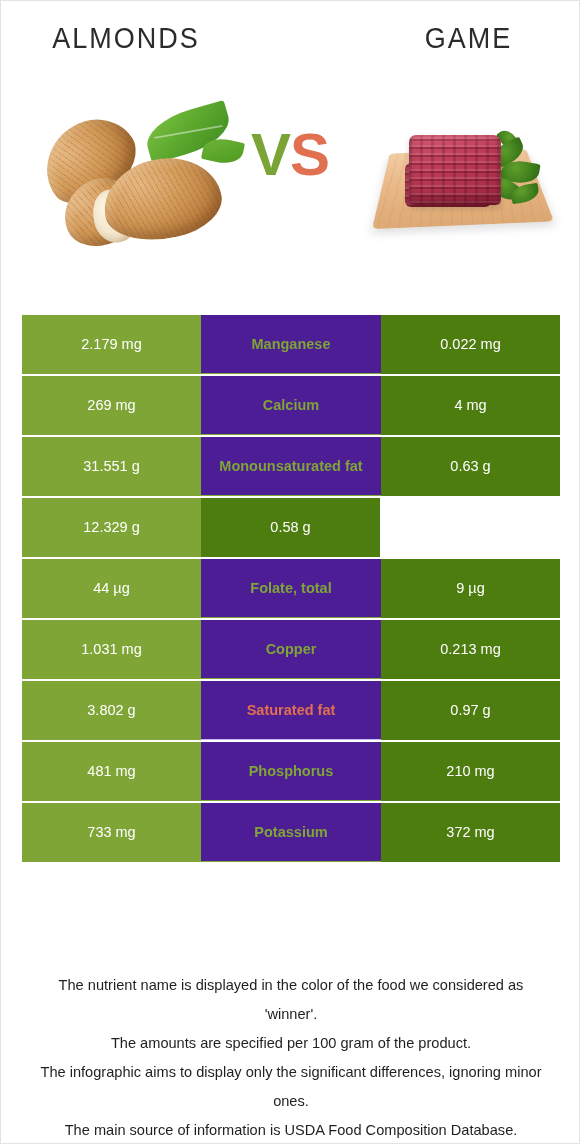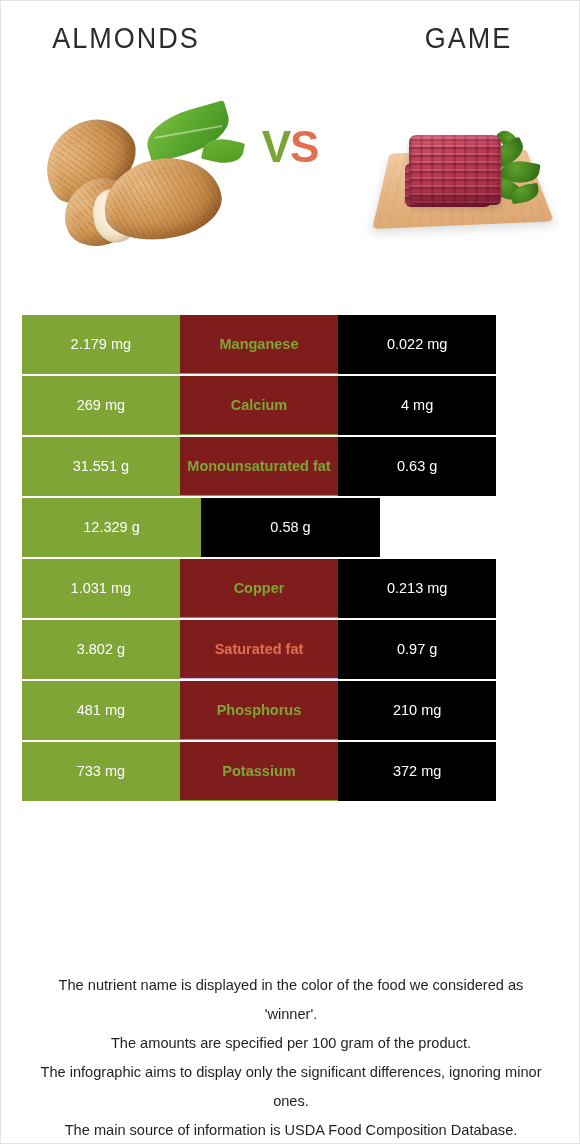--- a/index.html
+++ b/index.html
@@ -134,21 +134,21 @@
   }
 
   
   .vs {
     position: absolute;
     left: 228px;
     top: 28px;
     width: 122px;
     text-align: center;
     font-family: "Liberation Sans", sans-serif;
-    font-size: 44px;
+    font-size: 60px;
     font-weight: 700;
     line-height: 1;
     letter-spacing: -1px;
     white-space: nowrap;
   }
   .vs .v { color: #7ba437; }
   .vs .s { color: #e07050; }
 
   
   .meat-art {
@@ -220,21 +220,21 @@
 
   
   .table {
     position: absolute;
     left: 21px;
     top: 314px;
     width: 538px;
   }
   .row {
     display: flex;
-    width: 474px;
+    width: 538px;
     height: 59px;
     margin-bottom: 2px;
   }
   .cell {
     height: 59px;
     display: flex;
     align-items: center;
     justify-content: center;
     box-sizing: border-box;
     font-family: "Liberation Sans", sans-serif;
@@ -242,29 +242,29 @@
     line-height: 1;
     white-space: nowrap;
   }
   .cell-left {
     width: 179px;
     background: #7ea536;
     color: #ffffff;
   }
   .cell-mid {
     width: 180px;
-    background: #7f1d1d;
+    background: #4c1d95;
     font-weight: 700;
     font-size: 14.5px;
   }
   .cell-mid.win-left  { color: #7ea536; border-bottom: 1px solid #7ea536; }
   .cell-mid.win-right { color: #e07050; border-bottom: 1px solid #c4b5fd; }
   .cell-right {
     width: 179px;
-    background: #000000;
+    background: #4d7c0f;
     color: #ffffff;
   }
 
   
   .footer {
     position: absolute;
     left: 24px;
     top: 966px;
     width: 532px;
     text-align: center;
@@ -327,20 +327,25 @@
       <div class="row">
         <div class="cell cell-left">31.551 g</div>
         <div class="cell cell-mid win-left">Monounsaturated fat</div>
         <div class="cell cell-right">0.63 g</div>
       </div>
       <div class="row">
         <div class="cell cell-left">12.329 g</div>
         <div class="cell cell-right">0.58 g</div>
       </div>
       <div class="row">
+        <div class="cell cell-left">44 µg</div>
+        <div class="cell cell-mid win-left">Folate, total</div>
+        <div class="cell cell-right">9 µg</div>
+      </div>
+      <div class="row">
         <div class="cell cell-left">1.031 mg</div>
         <div class="cell cell-mid win-left">Copper</div>
         <div class="cell cell-right">0.213 mg</div>
       </div>
       <div class="row">
         <div class="cell cell-left">3.802 g</div>
         <div class="cell cell-mid win-right">Saturated fat</div>
         <div class="cell cell-right">0.97 g</div>
       </div>
       <div class="row">

